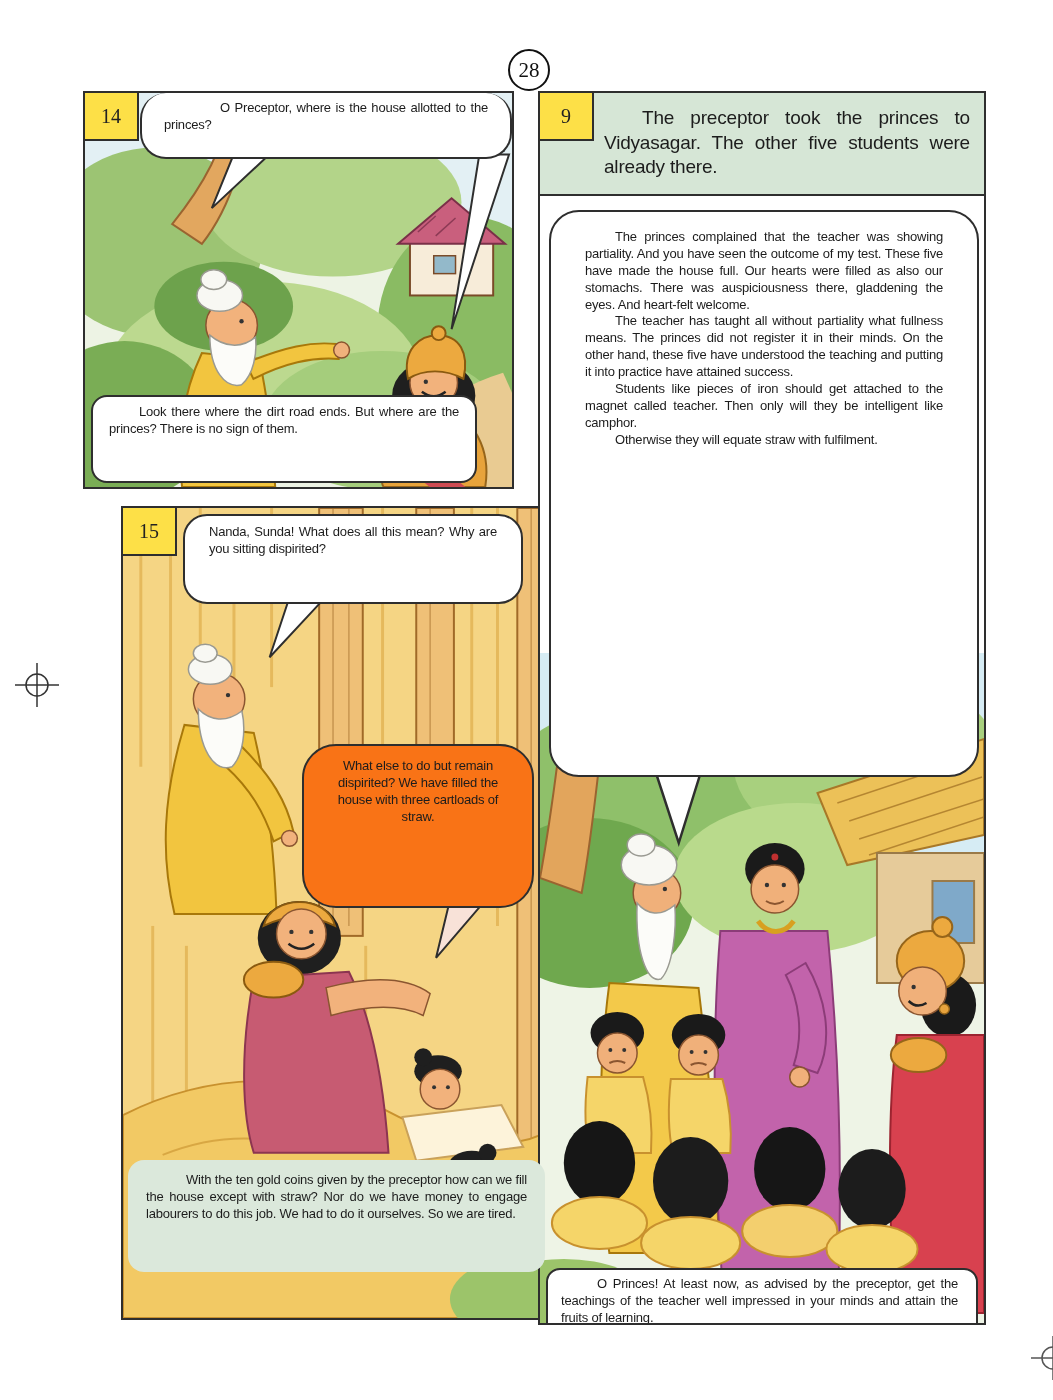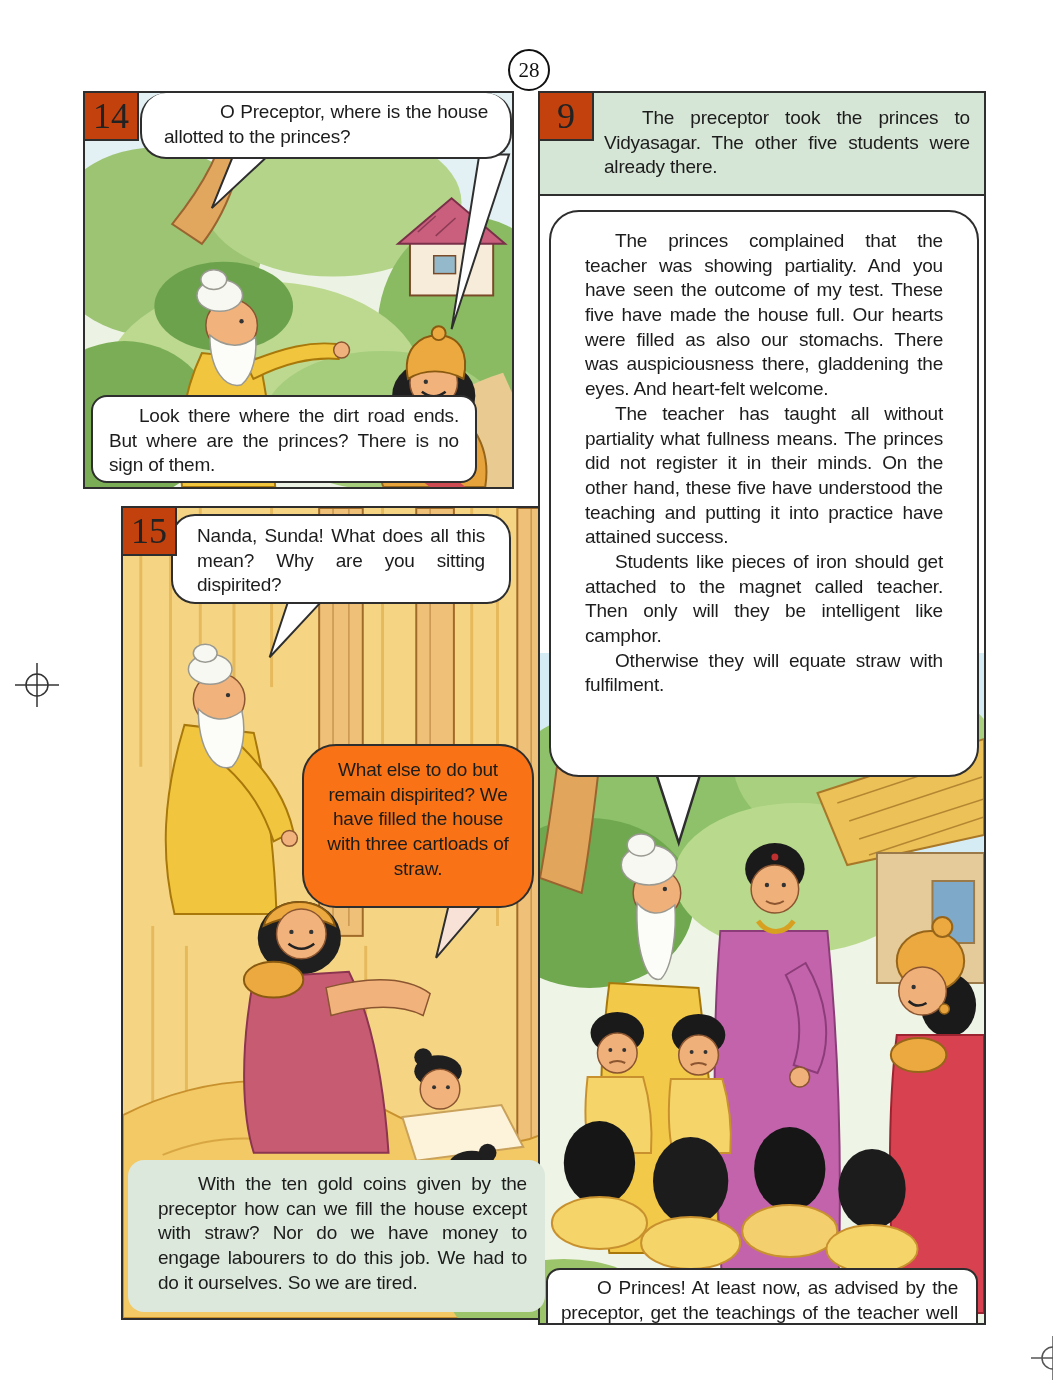--- a/index.html
+++ b/index.html
@@ -16,39 +16,39 @@
   .panel14{left:83px;top:91px;width:427px;height:394px;background:#edf3e4;}
   .panel15{left:83px;top:506px;width:427px;height:810px;background:#f5d584;margin-left:38px;}
   .panel16{left:538px;top:91px;width:444px;height:1230px;background:#ffffff;}
 
   .art{position:absolute;left:0;top:0;width:100%;}
   .art14{height:100%;}
   .art15{height:100%;}
   .art16{top:560px;height:670px;}
 
   
-  .numbox{position:absolute;left:-2px;top:-2px;width:52px;height:46px;background:#c2410c;
+  .numbox{position:absolute;left:-2px;top:-2px;width:52px;height:46px;background:#fde047;
           border:2px solid #2e2e2e;display:flex;align-items:center;justify-content:center;
-          font-family:"Liberation Serif",serif;font-size:36px;color:#222;z-index:6;}
+          font-family:"Liberation Serif",serif;font-size:20px;color:#222;z-index:6;}
 
   
   .bubble{position:absolute;background:#fff;border:2px solid #2e2e2e;z-index:4;box-sizing:border-box;}
-  .bubble p{margin:0;font-size:19px;line-height:1.3;letter-spacing:-0.2px;text-align:justify;}
+  .bubble p{margin:0;font-size:13px;line-height:1.3;letter-spacing:-0.2px;text-align:justify;}
 
   .b14top{left:55px;top:0;width:372px;height:66px;border-radius:26px;border-top:none;padding:7px 22px 0 22px;}
   .b14top p{text-indent:56px;}
   .b14cap{left:6px;top:302px;width:386px;height:88px;border-radius:16px;padding:7px 16px 0 16px;}
   .b14cap p{text-indent:30px;}
 
-  .b15top{left:48px;top:6px;width:340px;height:90px;border-radius:24px;padding:8px 24px 0 24px;}
+  .b15top{left:60px;top:6px;width:340px;height:90px;border-radius:24px;padding:8px 24px 0 24px;}
   .b15reply{left:179px;top:236px;width:232px;height:164px;border-radius:34px;background:#f97316;
             padding:12px 16px 0 16px;}
   .b15reply p{text-align:center;text-indent:0;}
-  .b15cap{left:5px;top:652px;width:417px;height:152px;border-radius:16px;background:#dbe8db;border:none;
-          padding:12px 18px 0 30px;z-index:4;}
+  .b15cap{left:5px;top:652px;width:417px;height:112px;border-radius:16px;background:#dbe8db;border:none;
+          padding:12px 18px 0 18px;z-index:4;}
   .b15cap p{text-indent:40px;}
 
   .p16header{position:absolute;left:0;top:0;width:444px;height:103px;background:#d6e6d6;
              border-bottom:2px solid #2e2e2e;z-index:3;box-sizing:border-box;padding:13px 14px 0 64px;}
   .p16header p{margin:0;font-size:19px;line-height:1.3;letter-spacing:-0.2px;text-align:justify;text-indent:38px;}
 
   .balloon{left:9px;top:117px;width:430px;height:567px;border-radius:30px;border-width:2.5px;
            padding:17px 34px 0 34px;}
   .balloon p{text-indent:30px;margin:0;}
 

